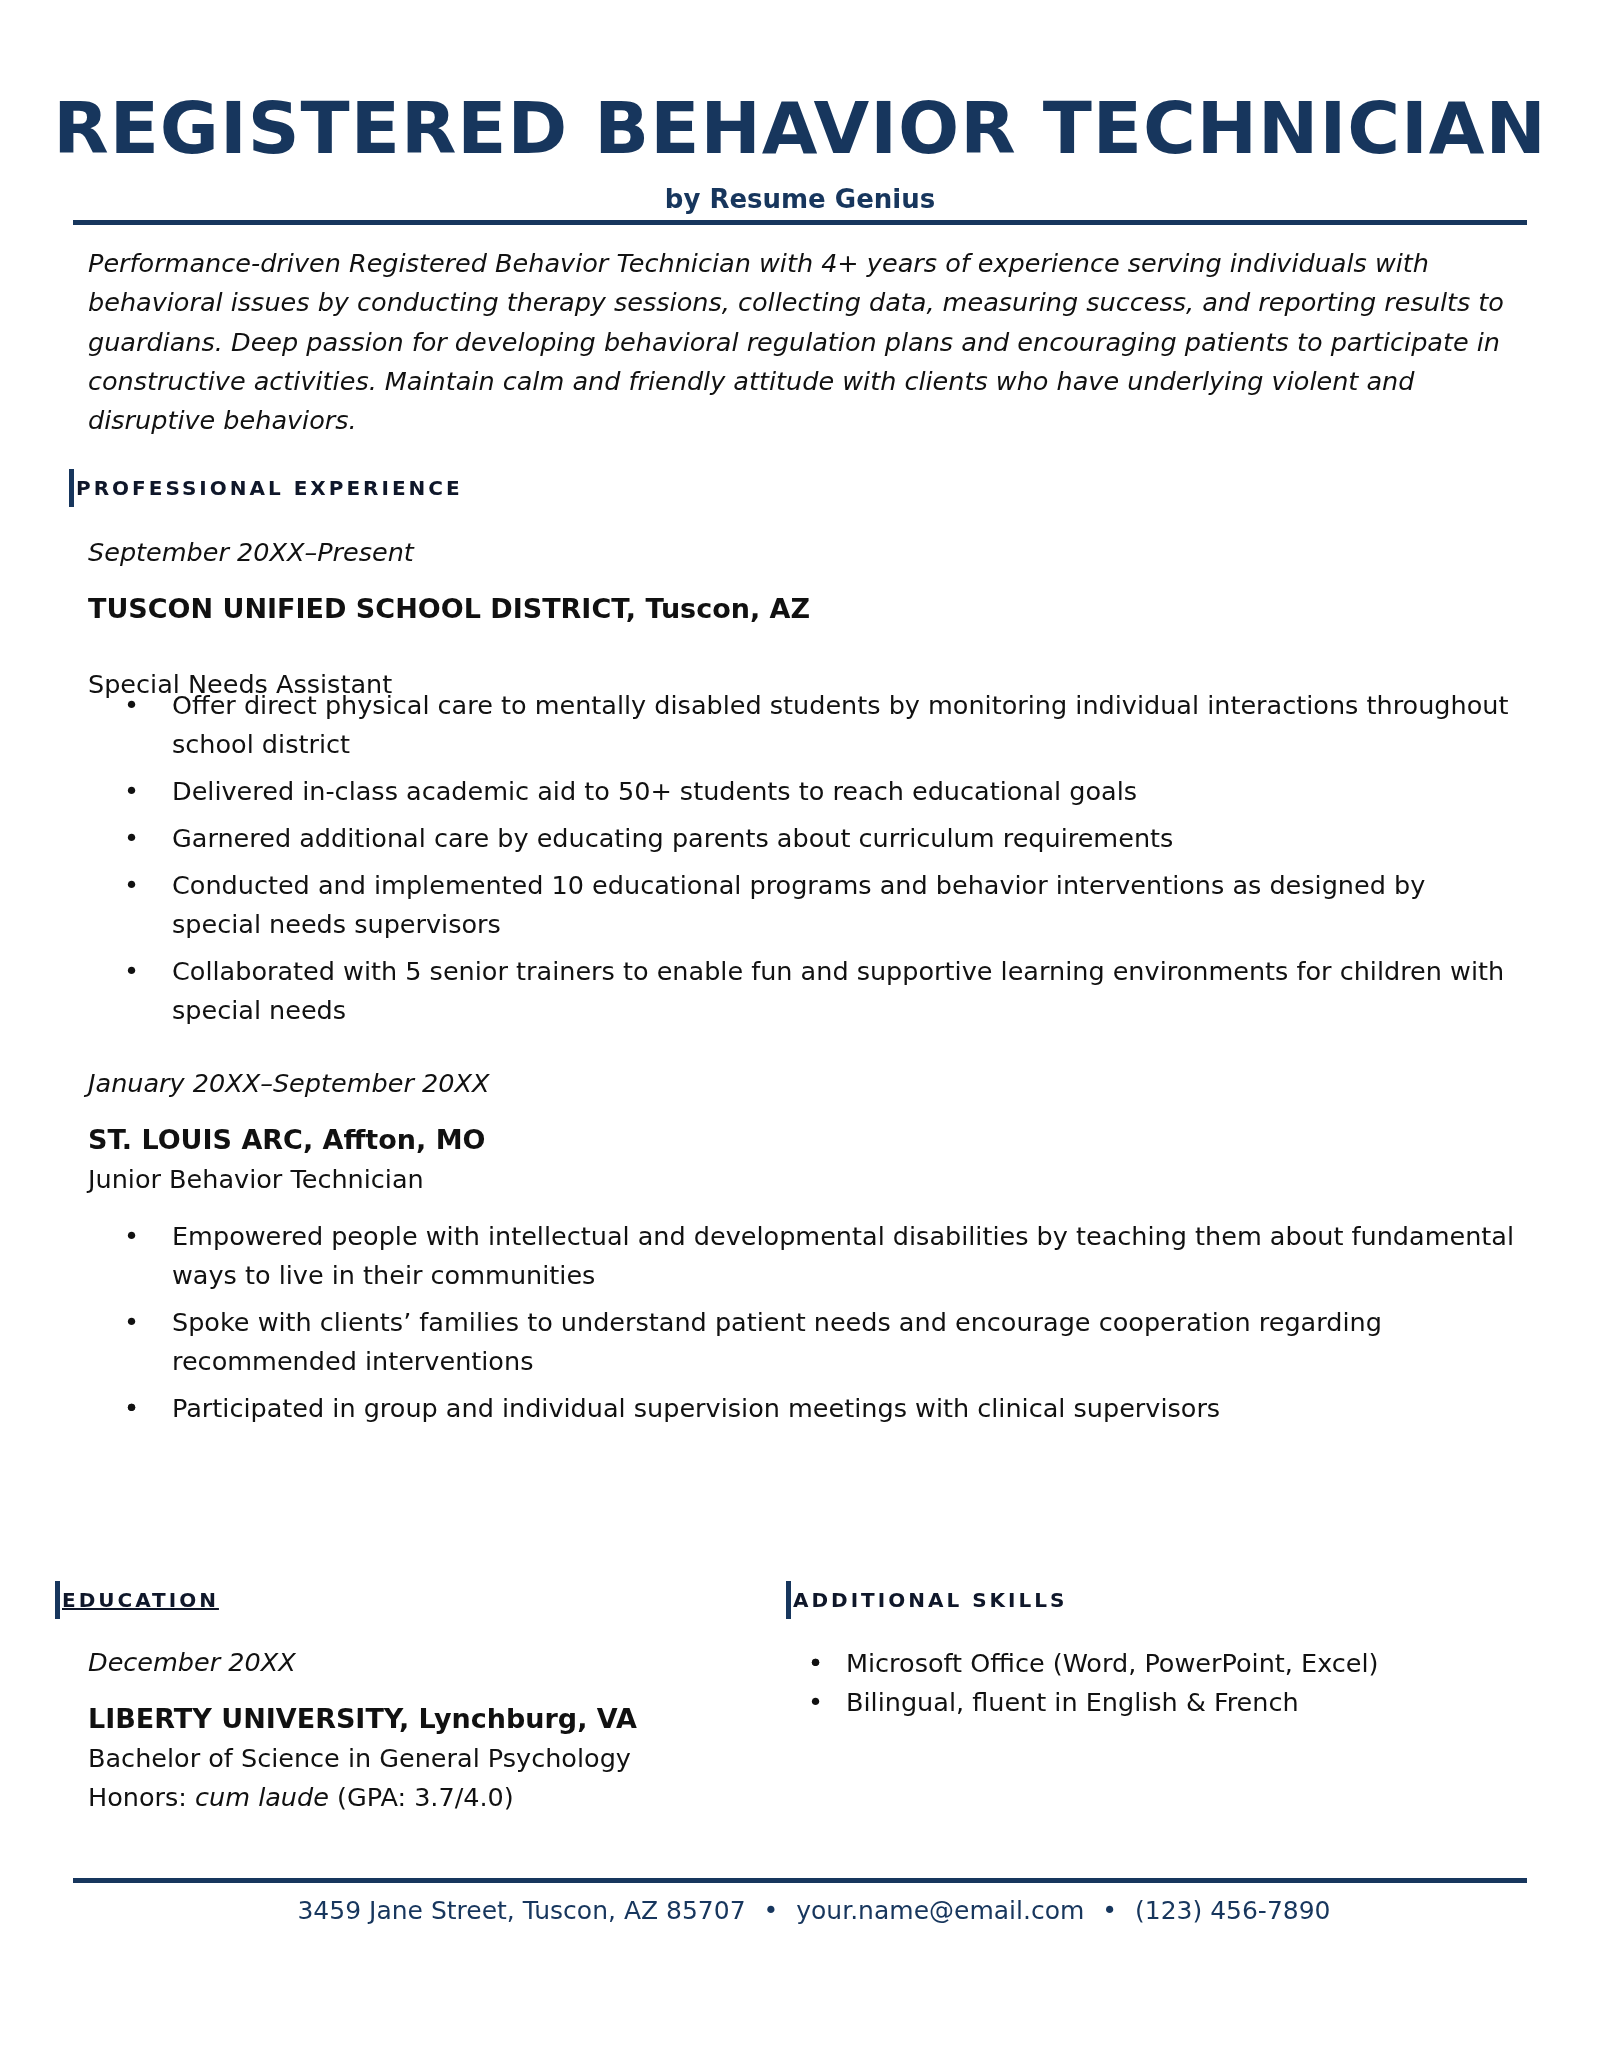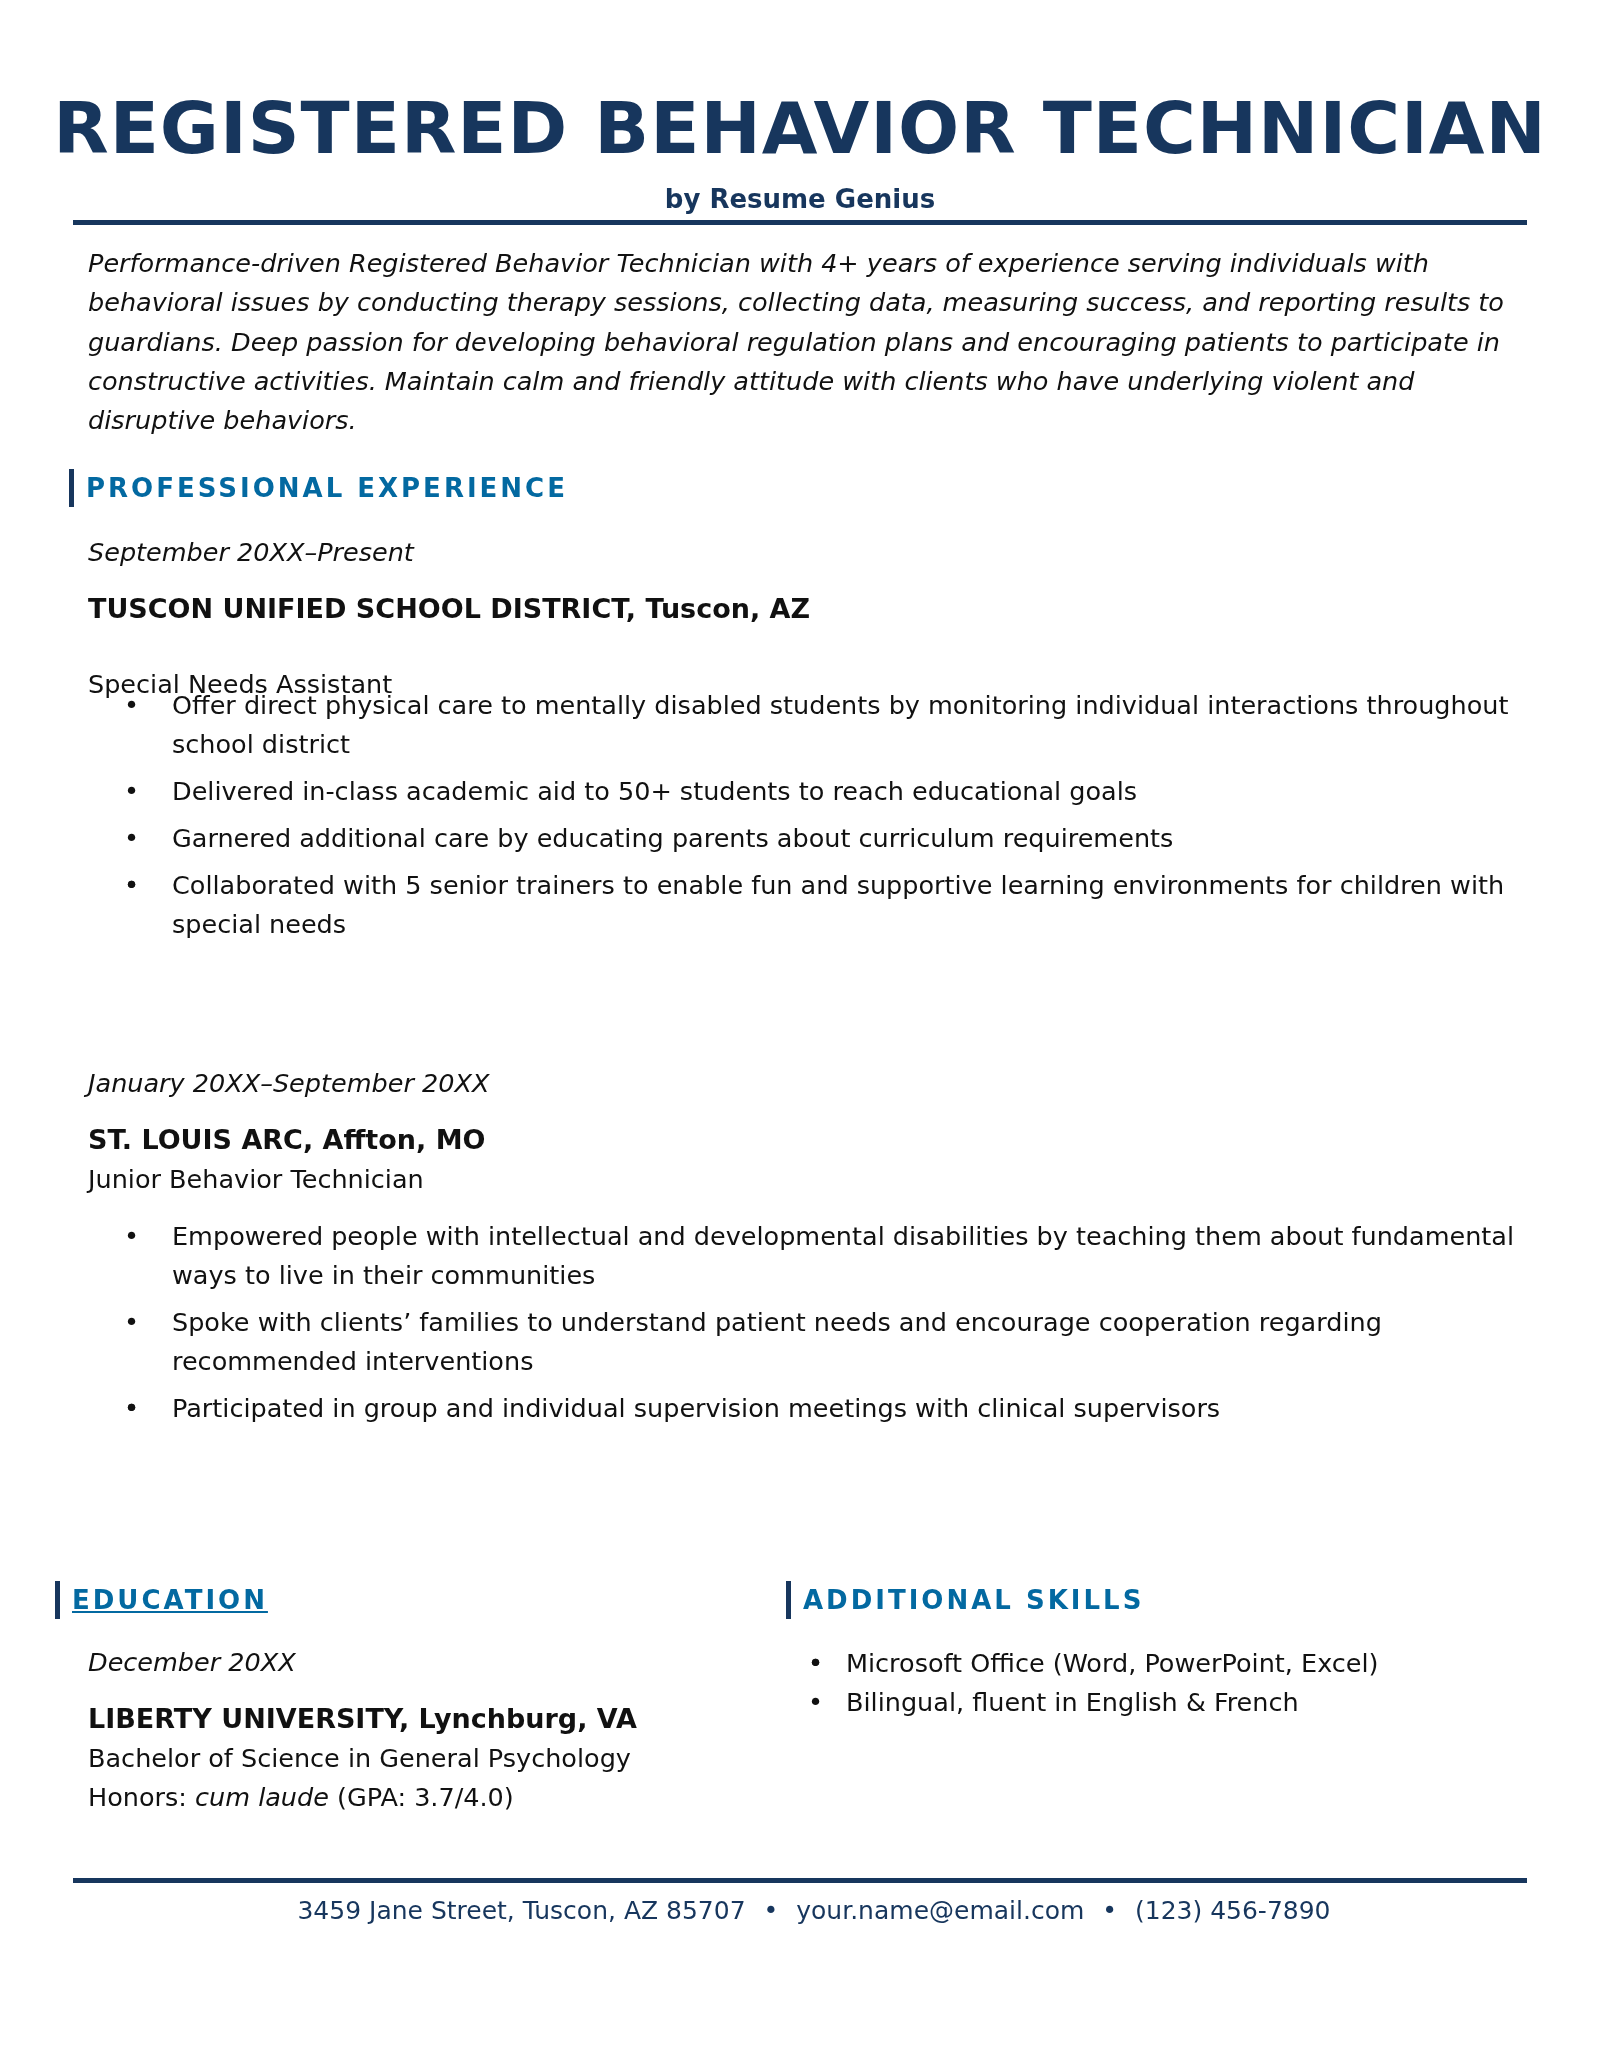--- a/index.html
+++ b/index.html
@@ -8,22 +8,22 @@
   #title { position: absolute; left: 0; top: 82px; width: 1600px; text-align: center;
            font-size: 72px; font-weight: bold; color: #17365d; letter-spacing: 1px;
            font-family: "DejaVu Sans", sans-serif; line-height: 92px; white-space: nowrap; }
   #byline { position: absolute; left: 0; top: 182px; width: 1600px; text-align: center;
             font-size: 26px; font-weight: bold; color: #17365d; line-height: 34px; }
   .rule { position: absolute; left: 73px; width: 1454px; height: 5px; background: #17365d; }
   #rule-top { top: 220px; }
   #rule-bottom { top: 1878px; }
   #summary { position: absolute; left: 88px; top: 244px; width: 1430px;
              font-size: 25.5px; font-style: italic; line-height: 39.3px; color: #111111; }
-  .sec { position: absolute; height: 38px; border-left: 5px solid #17365d; padding-left: 12px;
-         font-size: 26px; font-weight: bold; color: #0369a1; letter-spacing: 3px; line-height: 38px; }
+  .sec { position: absolute; height: 38px; border-left: 5px solid #17365d; padding-left: 2px;
+         font-size: 20px; font-weight: bold; color: #0f172a; letter-spacing: 3px; line-height: 38px; }
   #sec-exp { left: 69px; top: 469px; }
   #sec-edu { left: 55px; top: 1581px; text-decoration: underline; }
   #sec-skills { left: 786px; top: 1581px; }
   .abs { position: absolute; }
   .date { font-style: italic; font-size: 25.5px; line-height: 34px; }
   .org { font-weight: bold; font-size: 27px; line-height: 34px; }
   .role { font-size: 25.5px; line-height: 34px; }
   ul.bul { position: absolute; margin: 0; padding: 0; list-style: none; }
   ul.bul li { position: relative; padding-left: 84px; font-size: 25.5px; line-height: 39.3px; margin-bottom: 7.5px; }
   ul.bul li .dot { position: absolute; left: 36px; top: 0; }
@@ -44,21 +44,21 @@
 
 <div id="sec-exp" class="sec">PROFESSIONAL EXPERIENCE</div>
 
 <div class="abs date" style="left:88px; top:535px;">September 20XX–Present</div>
 <div class="abs org" style="left:88px; top:592px;">TUSCON UNIFIED SCHOOL DISTRICT, Tuscon, AZ</div>
 <div class="abs role" style="left:88px; top:631px;margin-top:36px;">Special Needs Assistant</div>
 <ul class="bul" style="left:88px; top:686px; width:1430px;">
   <li><span class="dot">•</span><span>Offer direct physical care to mentally disabled students by monitoring individual interactions throughout school district</span></li>
   <li><span class="dot">•</span><span>Delivered in-class academic aid to 50+ students to reach educational goals</span></li>
   <li><span class="dot">•</span><span>Garnered additional care by educating parents about curriculum requirements</span></li>
-  <li><span class="dot">•</span></li>
+  <li><span class="dot">•</span><span>Conducted and implemented 10 educational programs and behavior interventions as designed by special needs supervisors</span></li>
   <li><span class="dot">•</span><span>Collaborated with 5 senior trainers to enable fun and supportive learning environments for children with special needs</span></li>
 </ul>
 
 <div class="abs date" style="left:88px; top:1066px;">January 20XX–September 20XX</div>
 <div class="abs org" style="left:88px; top:1123px;">ST. LOUIS ARC, Affton, MO</div>
 <div class="abs role" style="left:88px; top:1162px;">Junior Behavior Technician</div>
 <ul class="bul" style="left:88px; top:1217px; width:1430px;">
   <li><span class="dot">•</span><span>Empowered people with intellectual and developmental disabilities by teaching them about fundamental ways to live in their communities</span></li>
   <li><span class="dot">•</span><span>Spoke with clients’ families to understand patient needs and encourage cooperation regarding recommended interventions</span></li>
   <li><span class="dot">•</span></li>

